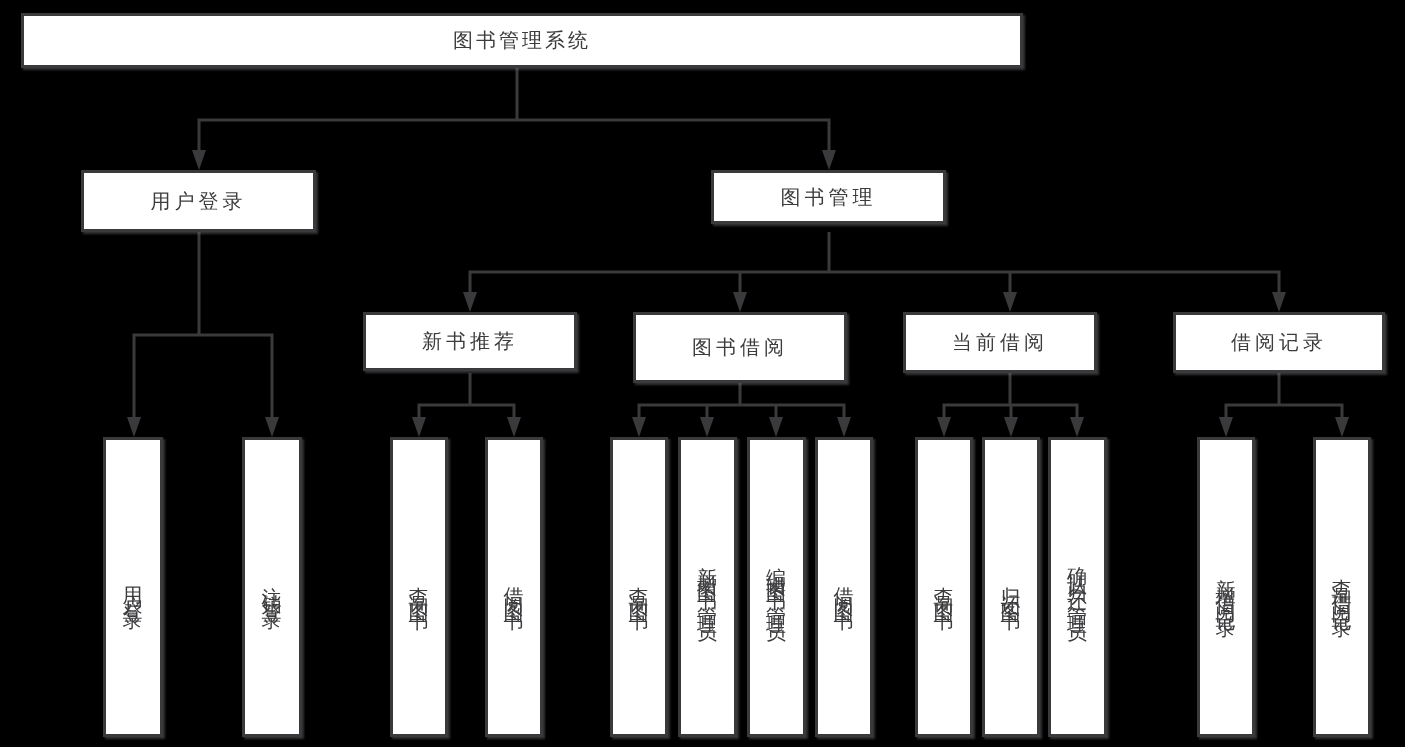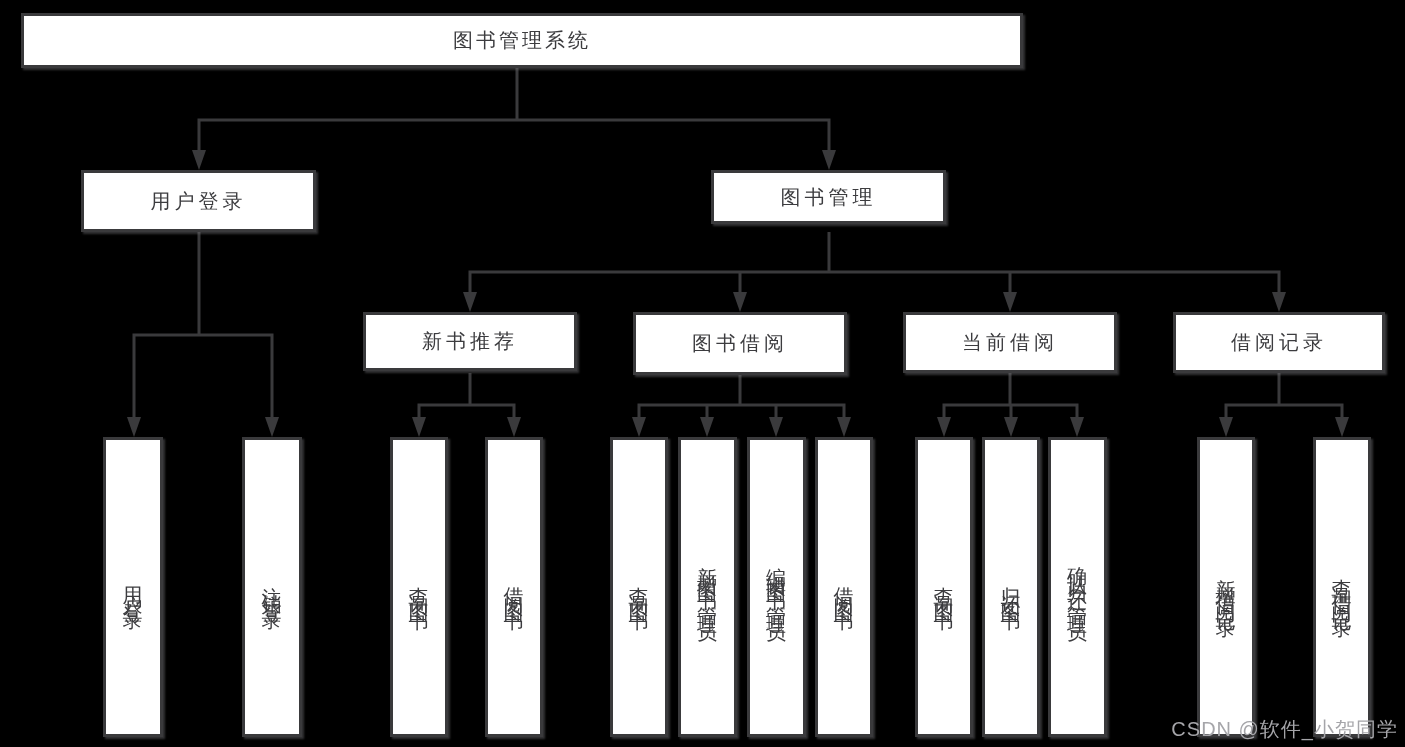--- a/index.html
+++ b/index.html
@@ -76,24 +76,24 @@
   <div class="node hnode" style="left:81px;top:170px;width:235px;height:62px">
     <span>用户登录</span>
   </div>
   <div class="node hnode" style="left:711px;top:170px;width:235px;height:54px">
     <span>图书管理</span>
   </div>
 
   <div class="node hnode" style="left:363px;top:312px;width:214px;height:59px">
     <span>新书推荐</span>
   </div>
-  <div class="node hnode" style="left:633px;top:312px;width:214px;height:63px">
+  <div class="node hnode" style="left:633px;top:312px;width:214px;height:71px">
     <span>图书借阅</span>
   </div>
-  <div class="node hnode" style="left:903px;top:312px;width:214px;height:61px">
+  <div class="node hnode" style="left:903px;top:312px;width:194px;height:61px">
     <span>当前借阅</span>
   </div>
   <div class="node hnode" style="left:1173px;top:312px;width:212px;height:61px">
     <span>借阅记录</span>
   </div>
 
   <div class="node vnode" style="left:103px;top:437px;width:60px;height:300px">
     <span>用户登录</span>
   </div>
   <div class="node vnode" style="left:242px;top:437px;width:60px;height:300px">
@@ -130,14 +130,13 @@
     <span>确认归还（管理员）</span>
   </div>
 
   <div class="node vnode" style="left:1197px;top:437px;width:58px;height:300px">
     <span>新增借阅记录</span>
   </div>
   <div class="node vnode" style="left:1313px;top:437px;width:58px;height:300px">
     <span>查询借阅记录</span>
   </div>
 
-  <div class="watermark">CSDN @软件_小贺同学</div>
 </div>
 
 </body></html>

